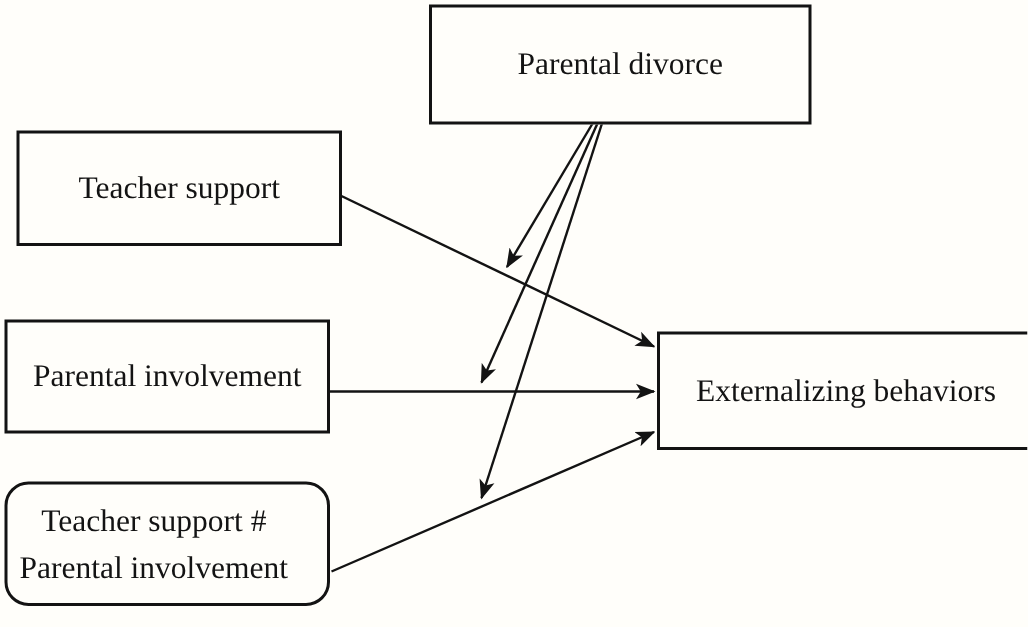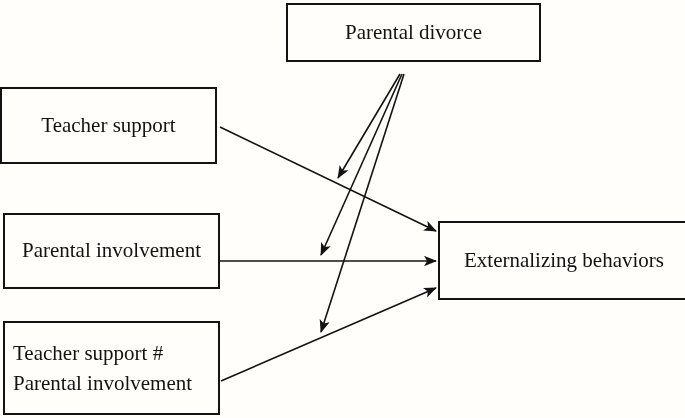--- a/index.html
+++ b/index.html
@@ -28,29 +28,30 @@
     box-sizing: border-box;
     border: 2px solid #131313;
     background: #fffefa;
     display: flex;
     align-items: center;
     justify-content: center;
     text-align: center;
     font-size: 21px;
     line-height: 1.3;
   }
-  #node-parental-divorce   { left: 286px; top: 3px;   width: 255px; height: 59px; }
-  #node-teacher-support    { left: 0;   top: 87px;  width: 217px; height: 77px; }
+  #node-parental-divorce   { left: 286px; top: 3px;   width: 255px; height: 80px; }
+  #node-teacher-support    { left: 11px;   top: 87px;  width: 217px; height: 77px; }
   #node-parental-involvement { left: 3px; top: 213px; width: 217px; height: 76px; }
   #node-interaction {
-    left: 3px; top: 321px; width: 217px; height: 94px;
+    left: 3px; top: 321px; width: 217px; height: 83px;
     justify-content: flex-start;
-    text-align: left;
+    text-align: center;
     padding-left: 8px;
     line-height: 1.45;
+    border-radius: 16px;
   }
   #node-externalizing      { left: 438px; top: 221px; width: 252px; height: 79px; }
   .two-line span { display: block; }
 </style>
 </head>
 <body>
 
 <div class="canvas">
 
   <svg class="arrow-layer" viewBox="0 0 685 418" xmlns="http://www.w3.org/2000/svg">

